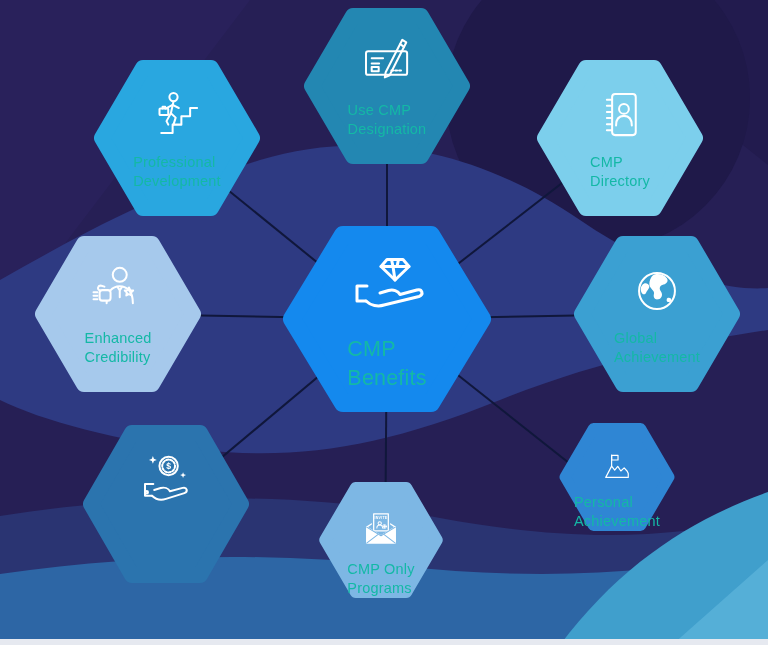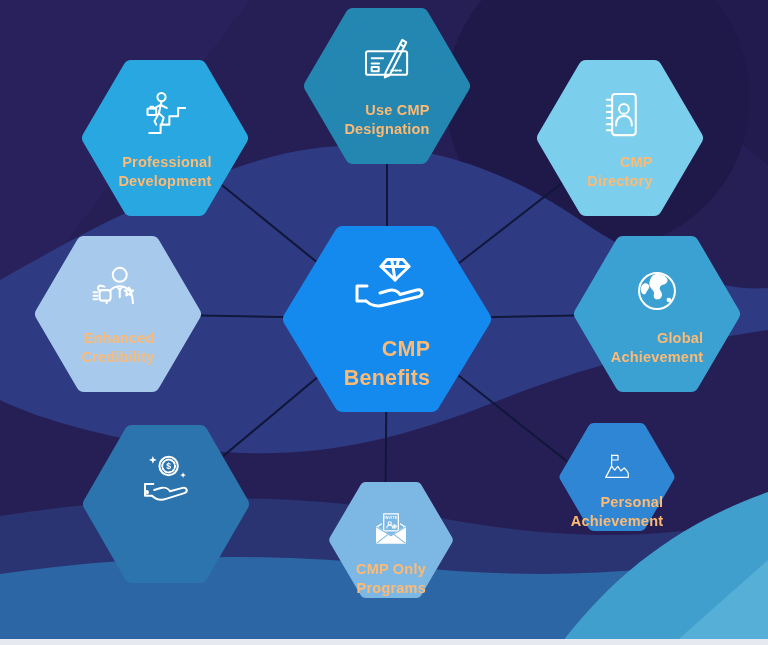--- a/index.html
+++ b/index.html
@@ -10,22 +10,22 @@
   }
   .bg{position:absolute;left:0;top:0;}
   .hex{position:absolute;}
   .hex .shape{position:absolute;left:0;top:0;width:100%;height:100%;}
   .hex .content{
     position:absolute;left:0;top:0;right:0;bottom:0;
     display:flex;flex-direction:column;align-items:center;
     padding-top:27px;box-sizing:border-box;
   }
   .hex .label{
-    margin-top:10px;color:#fdba74;font-weight:700;font-size:14.5px;line-height:1.32;
-    text-align:right;white-space:pre-line;letter-spacing:.2px;
+    margin-top:10px;color:#14b8a6;font-weight:400;font-size:14.5px;line-height:1.32;
+    text-align:left;white-space:pre-line;letter-spacing:.2px;
   }
   .hex.center .content{padding-top:30px;}
   .hex.center .label{margin-top:17px;font-size:21.5px;line-height:1.35;}
   .icon{display:block;}
 </style>
 </head>
 <body>
 
 <div class="stage">
 
@@ -47,21 +47,21 @@
       <line x1="387" y1="319" x2="387" y2="86"></line>
       <line x1="387" y1="319" x2="620" y2="138"></line>
       <line x1="387" y1="319" x2="118" y2="314"></line>
       <line x1="387" y1="319" x2="657" y2="314"></line>
       <line x1="387" y1="319" x2="166" y2="504"></line>
       <line x1="387" y1="319" x2="385" y2="560"></line>
       <line x1="387" y1="319" x2="617" y2="501"></line>
     </g>
   </svg>
 
-  <div class="hex" style="left:82px;top:60px;width:166px;height:156px">
+  <div class="hex" style="left:94px;top:60px;width:166px;height:156px">
     <svg class="shape" viewBox="0 0 166 156">
       <polygon points="8,78 49,8 117,8 158,78 117,148 49,148" fill="#29a7e0" stroke="#29a7e0" stroke-width="16" stroke-linejoin="round"></polygon>
     </svg>
     <div class="content">
       <svg class="icon" width="56" height="56" viewBox="0 0 64 64" fill="none" stroke="#fff" stroke-width="2.3" stroke-linecap="round" stroke-linejoin="round">
         <circle cx="28" cy="11.5" r="4.7"></circle>
         <path d="M28,16.5 L25,30"></path>
         <path d="M27,20.5 L19.5,24.5"></path>
         <path d="M27,20.5 L34,24"></path>
         <rect x="12" y="24.5" width="10" height="7.5" rx="1"></rect>
@@ -156,21 +156,21 @@
         <text x="35" y="17" font-size="10" font-weight="bold" fill="#fff" stroke="none" text-anchor="middle" dominant-baseline="middle">$</text>
         <path fill="#fff" stroke="none" d="M17,4.5 l1.2,3.3 3.3,1.2 -3.3,1.2 -1.2,3.3 -1.2,-3.3 -3.3,-1.2 3.3,-1.2 Z"></path>
         <path fill="#fff" stroke="none" d="M51.5,23 l0.9,2.5 2.5,0.9 -2.5,0.9 -0.9,2.5 -0.9,-2.5 -2.5,-0.9 2.5,-0.9 Z"></path>
         <path d="M8,36.5 h9.5 M8,36.5 V50 M8,50 h8"></path>
         <circle cx="10" cy="46" r="1.4"></circle>
         <path d="M16,50 c4,4 10.5,5.3 16,3.6 L53,47 c4.5,-1.5 3,-7.3 -2,-6 l-14.5,3.8 c-1.8,-3.4 -6.2,-4.8 -10.5,-3.6 l-7.5,2.2"></path>
       </svg>
     </div>
   </div>
 
-  <div class="hex" style="left:308px;top:482px;width:166px;height:116px">
+  <div class="hex" style="left:298px;top:482px;width:166px;height:116px">
     <svg class="shape" viewBox="0 0 166 156">
       <polygon points="8,78 49,8 117,8 158,78 117,148 49,148" fill="#7db7e4" stroke="#7db7e4" stroke-width="16" stroke-linejoin="round"></polygon>
     </svg>
     <div class="content">
       <svg class="icon" width="56" height="56" viewBox="0 0 64 64" fill="none" stroke="#fff" stroke-width="2" stroke-linecap="round" stroke-linejoin="round">
         <path d="M9.5,28.5 L17,23.5 M54.5,28.5 L47,23.5"></path>
         <rect x="20.5" y="7.5" width="23" height="27" fill="#7db7e4"></rect>
         <text x="32" y="15" font-size="5.6" font-weight="bold" letter-spacing="0.4" fill="#fff" stroke="none" text-anchor="middle">INVITE</text>
         <circle cx="30" cy="22.5" r="2.6" stroke-width="1.6"></circle>
         <path d="M25.5,30 c0,-3.4 2,-5 4.5,-5 c2.5,0 4.5,1.6 4.5,5" stroke-width="1.6"></path>

